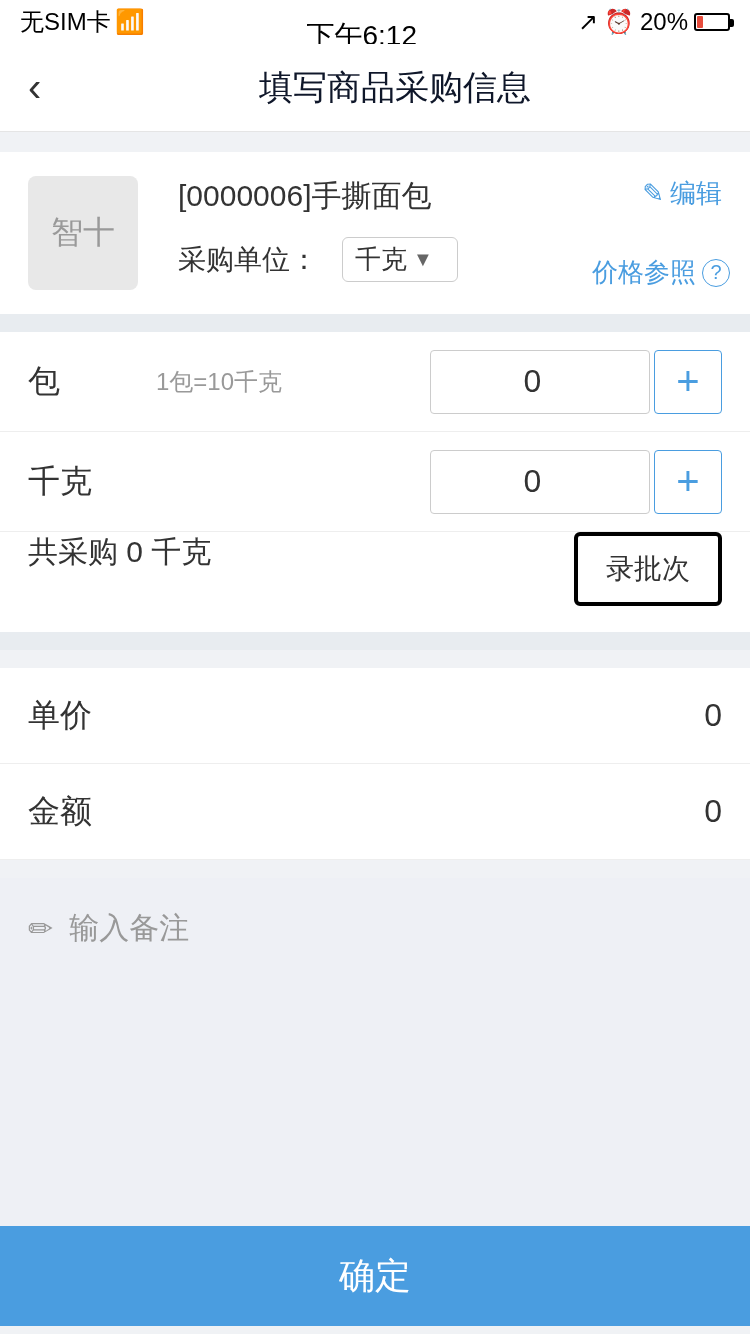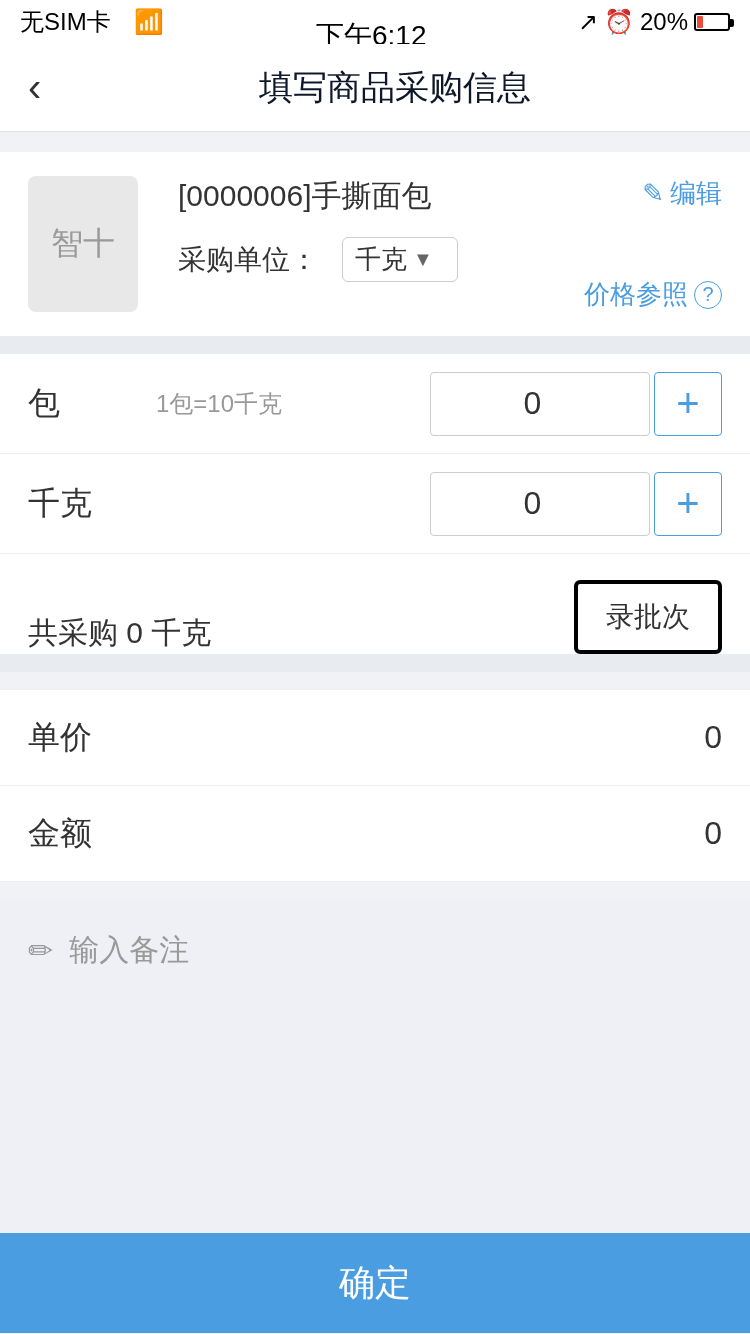--- a/index.html
+++ b/index.html
@@ -18,21 +18,21 @@
       width: 100%;
       height: 44px;
       background: #fff;
       display: flex;
       align-items: center;
       justify-content: space-between;
       padding: 0 20px;
       font-size: 24px;
       color: #000;
     }
-    .status-left { display: flex; align-items: center; gap: 24px; }
+    .status-left { display: flex; align-items: center; gap: 5px; }
     .status-center { font-size: 28px; font-weight: 500; margin-top: 28px; }
     .status-right { display: flex; align-items: center; gap: 6px; font-size: 24px; }
     .battery {
       width: 36px; height: 18px; border: 2px solid #000; border-radius: 3px;
       position: relative; display: inline-block;
     }
     .battery::after {
       content: ''; position: absolute; right: -6px; top: 4px;
       width: 4px; height: 8px; background: #000; border-radius: 0 2px 2px 0;
     }
@@ -71,21 +71,21 @@
       background: #fff;
       margin-top: 20px;
       padding: 24px 28px;
       display: flex;
       align-items: flex-start;
       gap: 20px;
       position: relative;
     }
     .product-image {
       width: 110px;
-      height: 136px;
+      height: 114px;
       background: #e8e8e8;
       border-radius: 8px;
       display: flex;
       align-items: center;
       justify-content: center;
       flex-shrink: 0;
       color: #999;
       font-size: 32px;
     }
     .product-info { flex: 1; margin-left: 20px; }
@@ -120,21 +120,21 @@
       right: 28px;
       color: #4a9de0;
       font-size: 26px;
       display: flex;
       align-items: center;
       gap: 6px;
     }
     .price-ref {
       position: absolute;
       bottom: 24px;
-      right: 28px;
+      right: 20px;
       color: #4a9de0;
       font-size: 26px;
       display: flex;
       align-items: center;
       gap: 6px;
     }
 
     
     .section-divider {
       height: 18px;
@@ -185,21 +185,21 @@
       align-items: center;
       justify-content: center;
       cursor: pointer;
       margin-left: 4px;
       border-radius: 4px;
     }
 
     
     .summary-row {
       display: flex;
-      align-items: flex-end;
+      align-items: flex-start;
       padding: 0 28px;
       height: 100px;
       background: #fff;
     }
     .summary-label {
       font-size: 30px;
       color: #333;
     }
     .summary-spacer { flex: 1; }
     .record-btn {
@@ -262,21 +262,21 @@
       width: 100%;
       height: 100px;
       background: #4a9de0;
       color: #fff;
       font-size: 36px;
       display: flex;
       align-items: center;
       justify-content: center;
       cursor: pointer;
       position: fixed;
-      bottom: 1px;
+      bottom: 8px;
       left: 0;
     }
   </style>
 </head>
 <body>
 
 <div class="status-bar">
   <div class="status-left">
     <span>无SIM卡</span>
     <span>📶</span>

